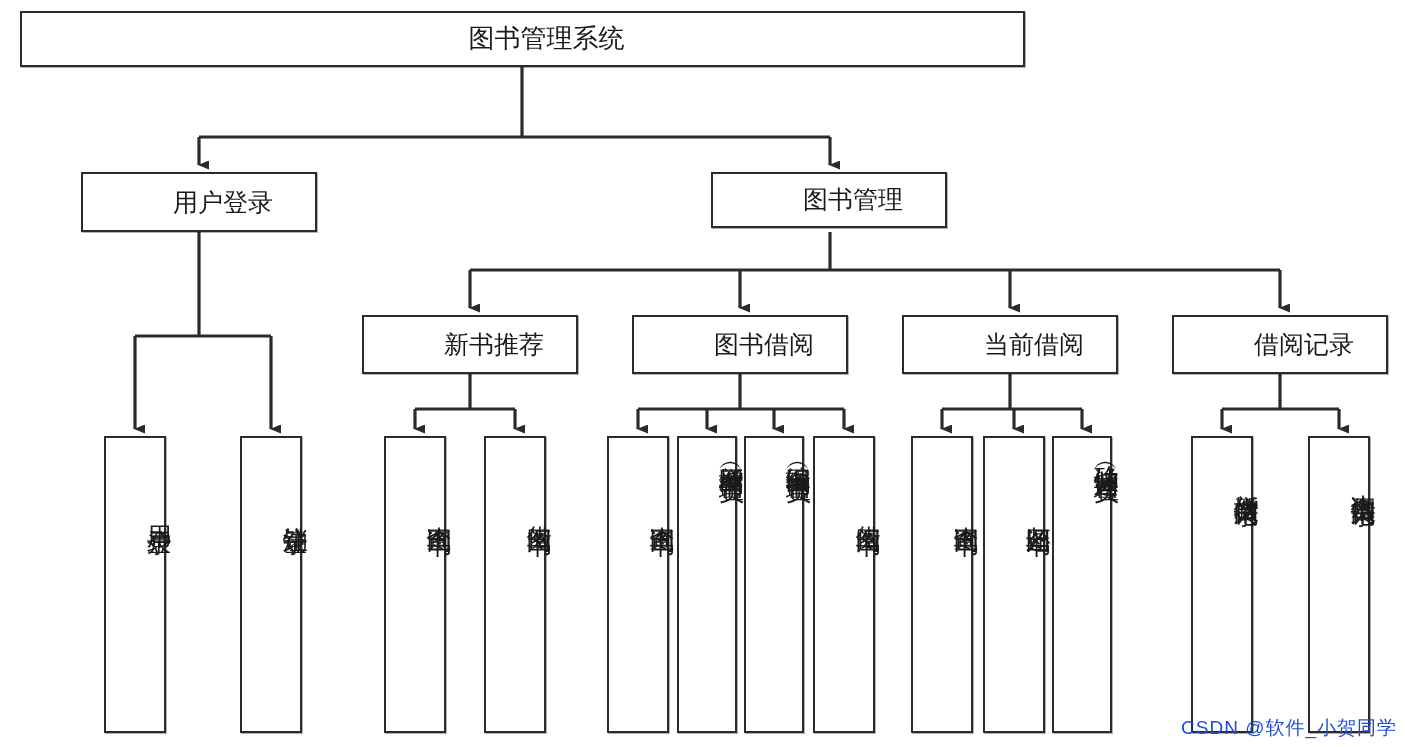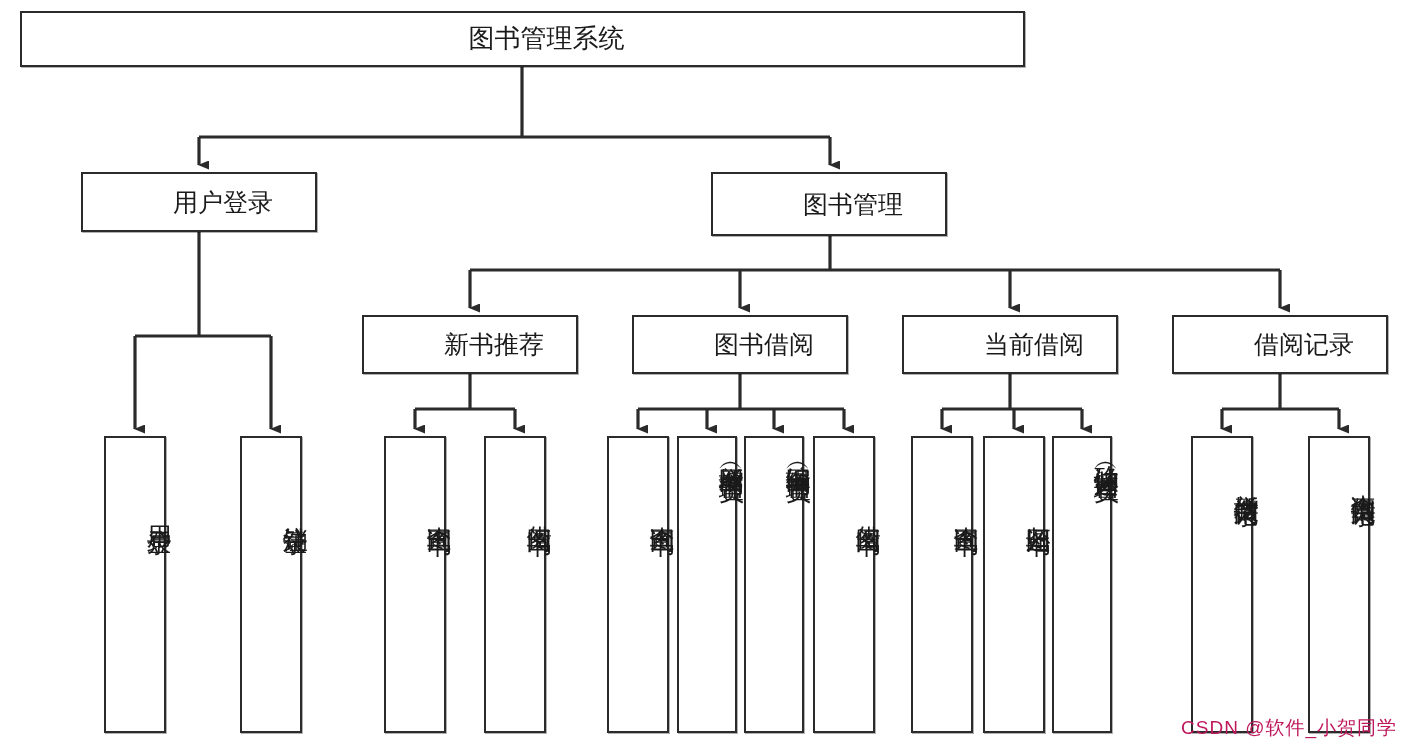--- a/index.html
+++ b/index.html
@@ -66,21 +66,21 @@
     padding-top: 60px;
   }
   .node.vertical.mid .node-label {
     padding-top: 28px;
   }
   .watermark {
     position: absolute;
     right: 8px;
     bottom: 6px;
     font-size: 19px;
-    color: #be185d;
+    color: #1d4ed8;
     letter-spacing: 1px;
     white-space: nowrap;
   }
 </style>
 </head>
 <body>
 
 <div id="diagram-root">
 
   <svg id="wire-layer" viewBox="0 0 1405 747" width="1405" height="747" xmlns="http://www.w3.org/2000/svg">
@@ -133,21 +133,21 @@
     </g>
   </svg>
 
   <div class="node horizontal root" style="left:20px; top:11px; width:1005px; height:56px;">
     <span class="node-label">图书管理系统</span>
   </div>
 
   <div class="node horizontal" style="left:81px; top:172px; width:236px; height:60px;">
     <span class="node-label">用户登录</span>
   </div>
-  <div class="node horizontal" style="left:711px; top:172px; width:236px; height:64px;">
+  <div class="node horizontal" style="left:711px; top:172px; width:236px; height:56px;font-family:Liberation Serif, serif;">
     <span class="node-label">图书管理</span>
   </div>
 
   <div class="node horizontal" style="left:362px; top:315px; width:216px; height:59px;">
     <span class="node-label">新书推荐</span>
   </div>
   <div class="node horizontal" style="left:632px; top:315px; width:216px; height:59px;">
     <span class="node-label">图书借阅</span>
   </div>
   <div class="node horizontal" style="left:1172px; top:315px; width:216px; height:59px;">

